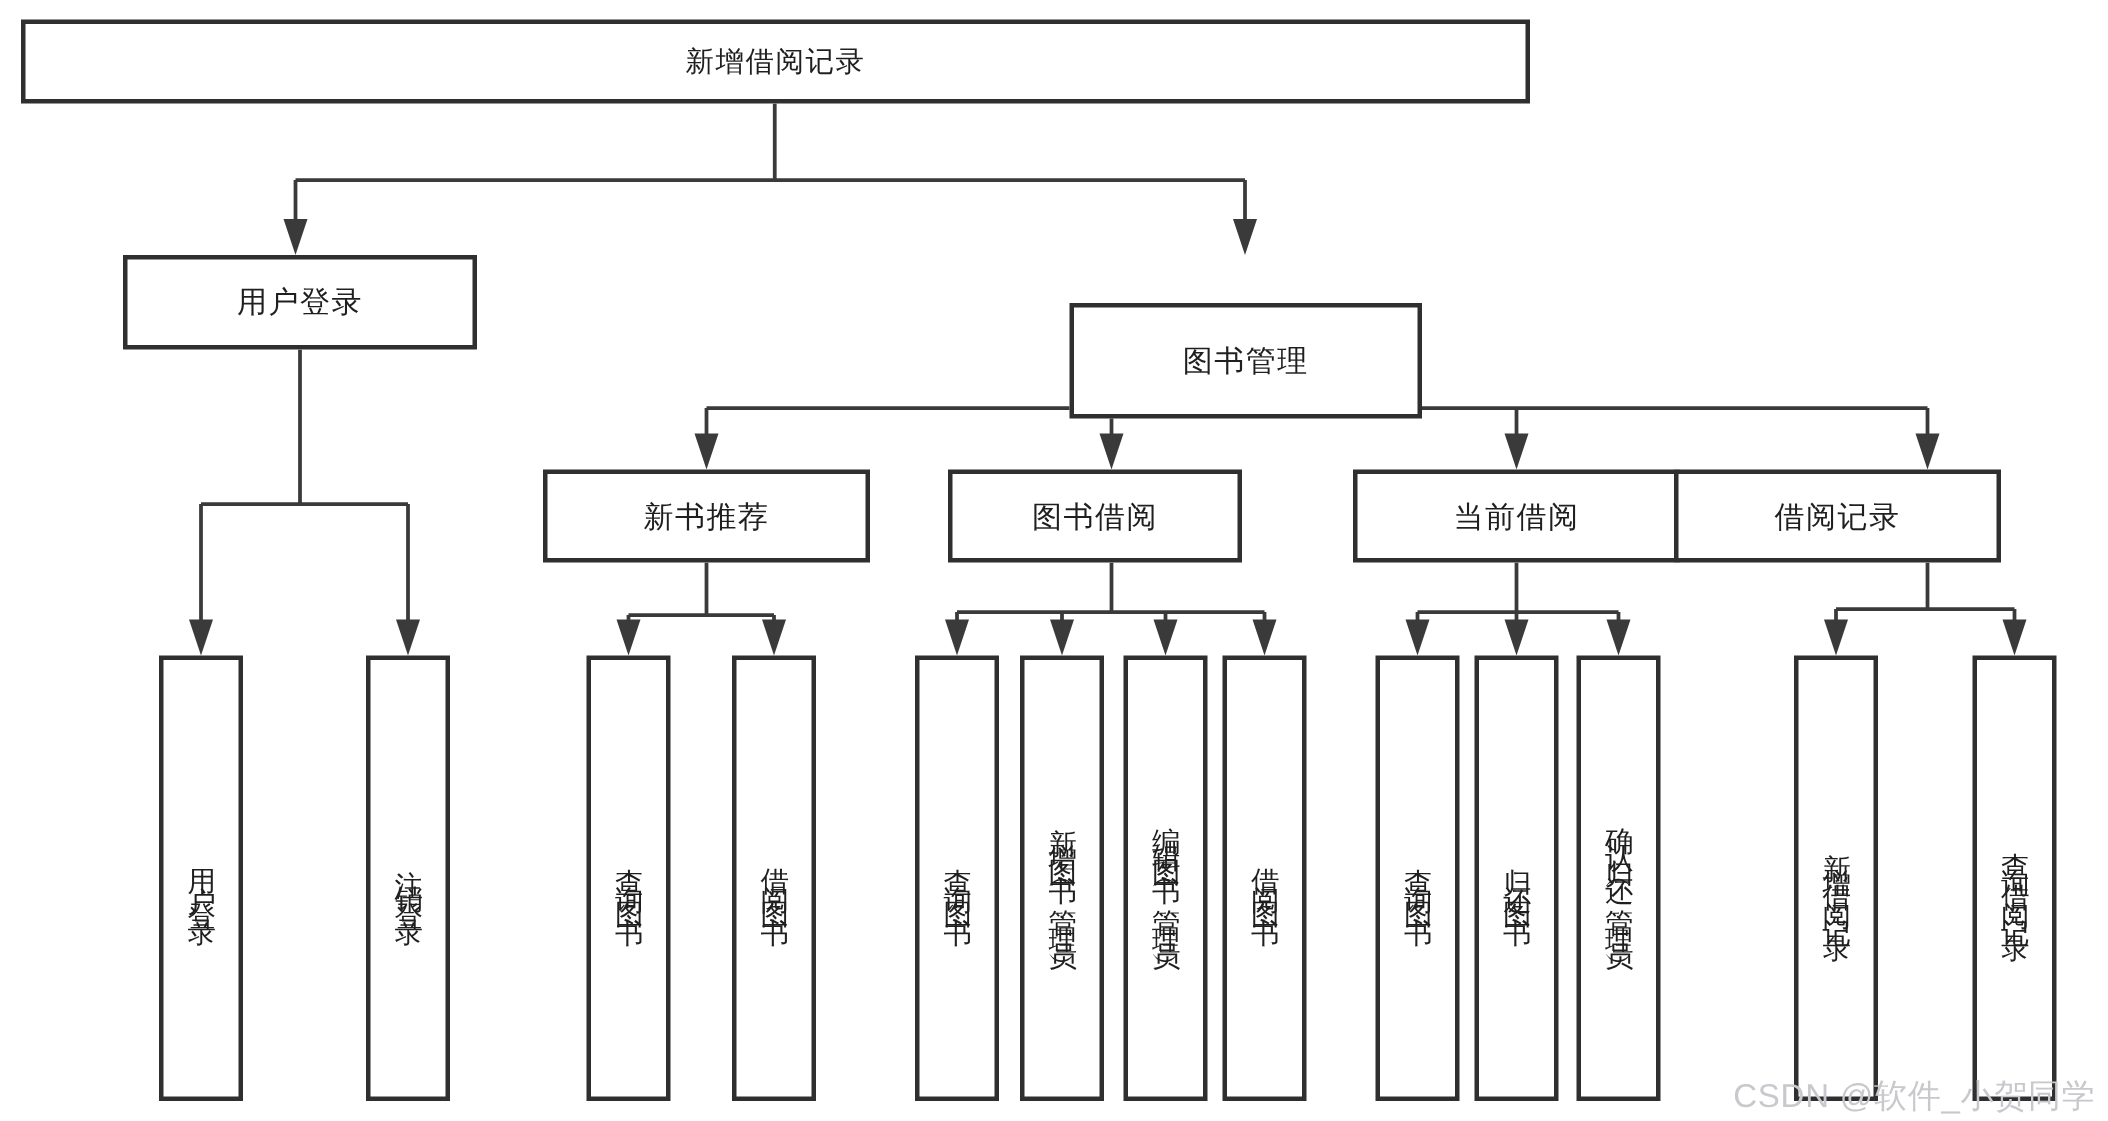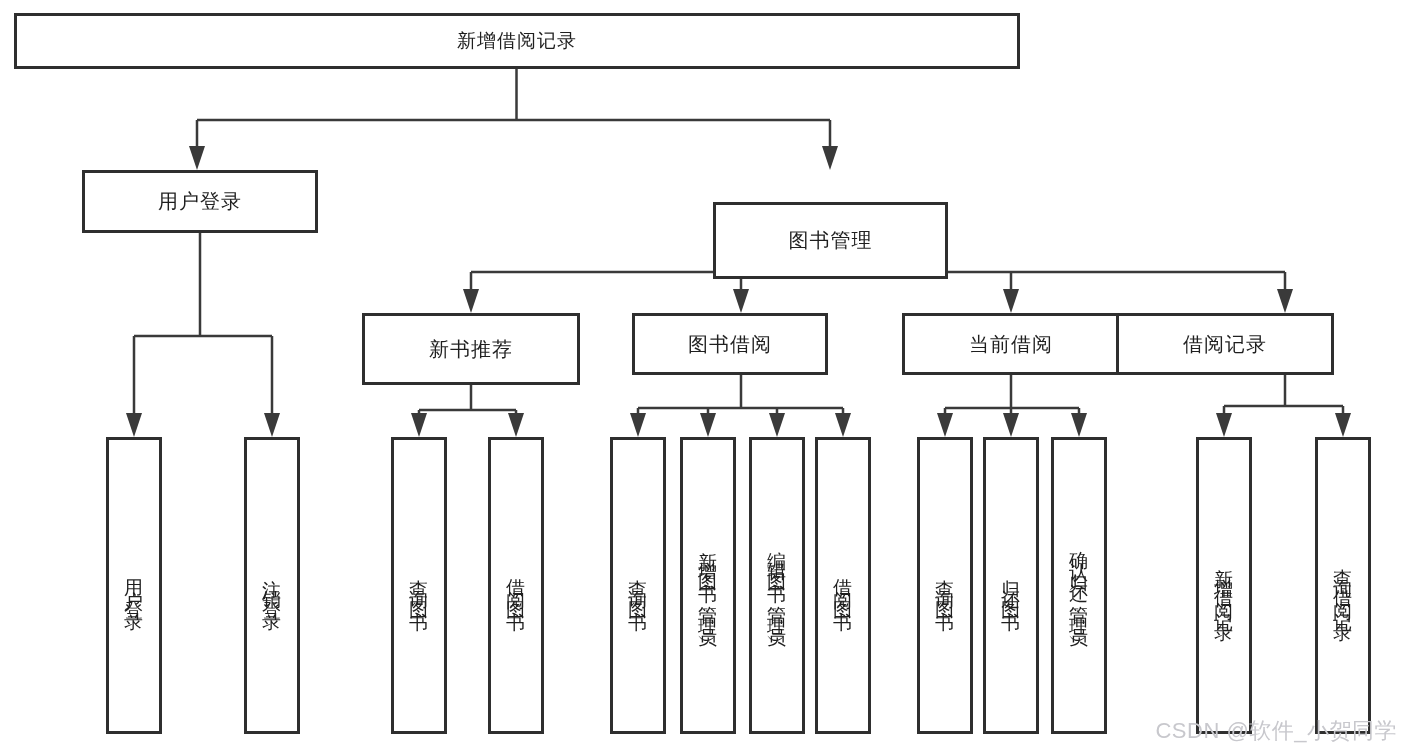--- a/index.html
+++ b/index.html
@@ -102,21 +102,21 @@
     <path d="M1285 375 V406 M1224 406 H1343 M1224 406 V417 M1343 406 V417"></path>
     <polygon points="1216,413 1232,413 1224,437"></polygon>
     <polygon points="1335,413 1351,413 1343,437"></polygon>
   </svg>
 
   <div class="box h root" style="left:14px; top:13px; width:1006px; height:56px;">新增借阅记录</div>
 
   <div class="box h" style="left:82px; top:170px; width:236px; height:63px;">用户登录</div>
   <div class="box h" style="left:713px; top:170px; width:235px; height:77px;margin-top:32px;">图书管理</div>
 
-  <div class="box h" style="left:362px; top:313px; width:218px; height:72px;">新书推荐</div>
+  <div class="box h" style="left:362px; top:313px; width:218px; height:62px;">新书推荐</div>
   <div class="box h" style="left:632px; top:313px; width:196px; height:62px;">图书借阅</div>
   <div class="box h" style="left:902px; top:313px; width:218px; height:62px;">当前借阅</div>
   <div class="box h" style="left:1116px; top:313px; width:218px; height:62px;">借阅记录</div>
 
   <div class="box v" style="left:106px;">
     <span class="vtext">用户登录</span>
   </div>
   <div class="box v" style="left:244px;">
     <span class="vtext">注销登录</span>
   </div>

